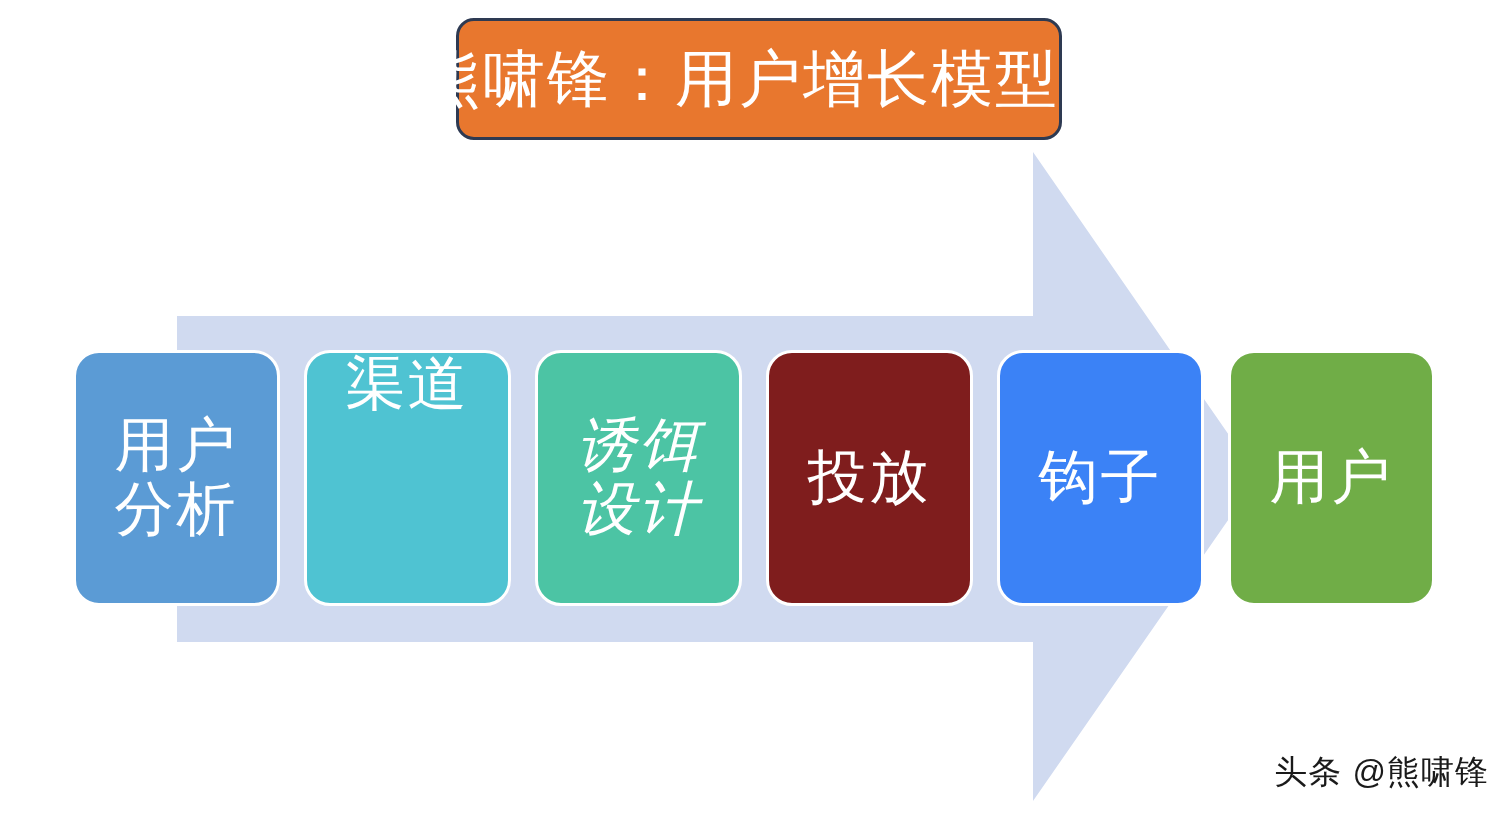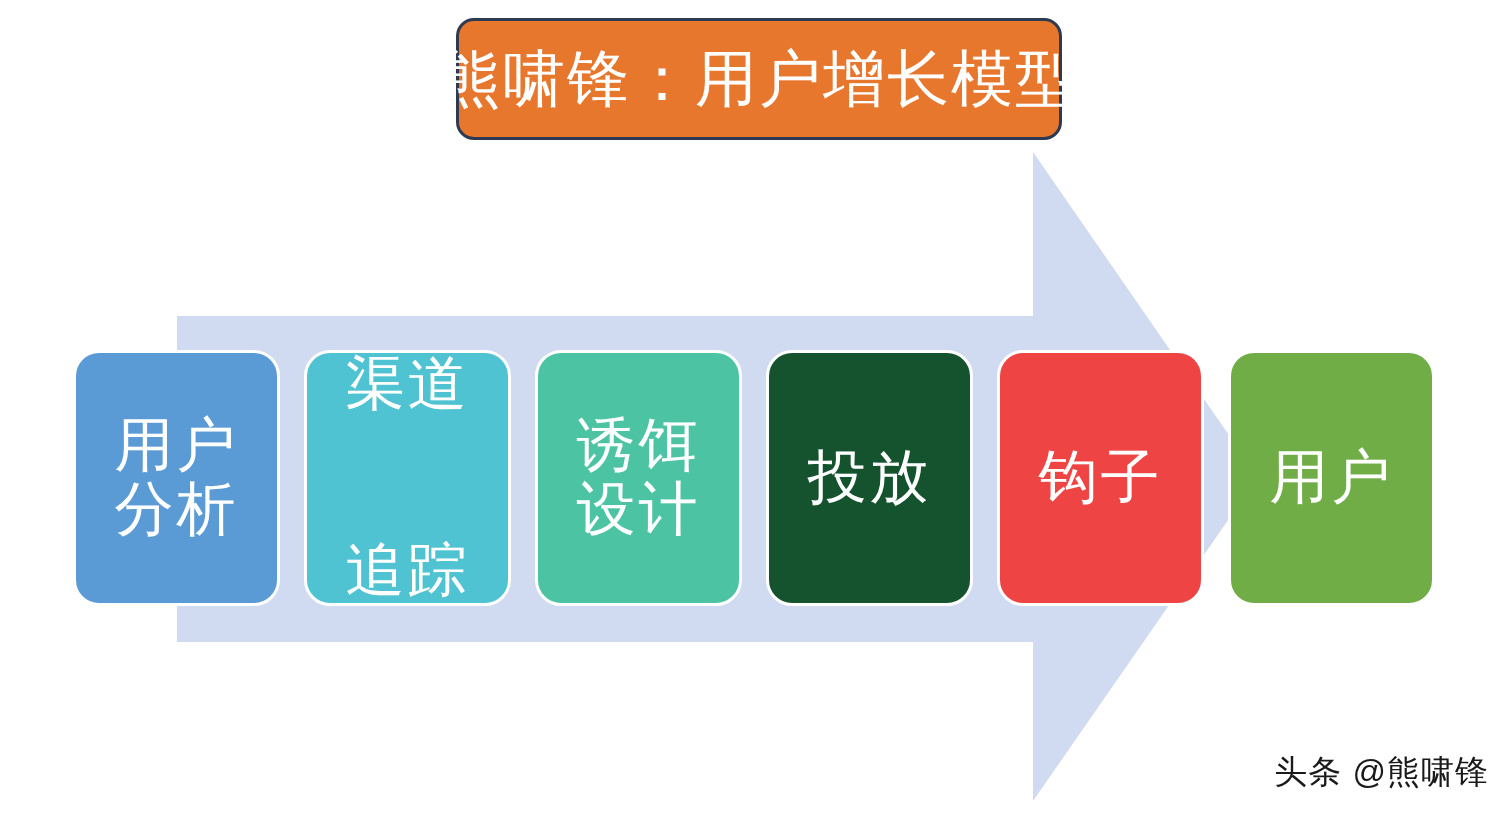--- a/index.html
+++ b/index.html
@@ -24,21 +24,21 @@
     position: absolute;
     left: 456px;
     top: 18px;
     width: 606px;
     height: 122px;
     background: #E8772E;
     border: 3px solid #2E3A52;
     border-radius: 18px;
     display: flex;
     align-items: center;
-    justify-content: center;
+    justify-content: flex-end;
   }
 
   #title-text {
     color: #ffffff;
     font-size: 62px;
     line-height: 1;
     letter-spacing: 2px;
     white-space: nowrap;
   }
 
@@ -110,33 +110,32 @@
 
   <div id="stage-row">
 
     <div class="stage-box" style="background:#5B9BD5;">
       <span class="stage-line">用户</span>
       <span class="stage-line">分析</span>
     </div>
 
     <div class="stage-box" style="background:#4FC3D2;justify-content:space-between;">
       <span class="stage-line">渠道</span>
-      <span class="stage-line">追踪</span>
     </div>
 
-    <div class="stage-box" style="background:#4CC4A4;">
+    <div class="stage-box" style="background:#4CC4A4;font-style:italic;">
       <span class="stage-line">诱饵</span>
       <span class="stage-line">设计</span>
     </div>
 
-    <div class="stage-box" style="background:#14532d;">
+    <div class="stage-box" style="background:#7f1d1d;">
       <span class="stage-line">投放</span>
     </div>
 
-    <div class="stage-box" style="background:#ef4444;">
+    <div class="stage-box" style="background:#3b82f6;">
       <span class="stage-line">钩子</span>
     </div>
 
     <div class="stage-box" style="background:#70AD47;">
       <span class="stage-line">用户</span>
     </div>
 
   </div>
 
   <div id="watermark">头条 @熊啸锋</div>

